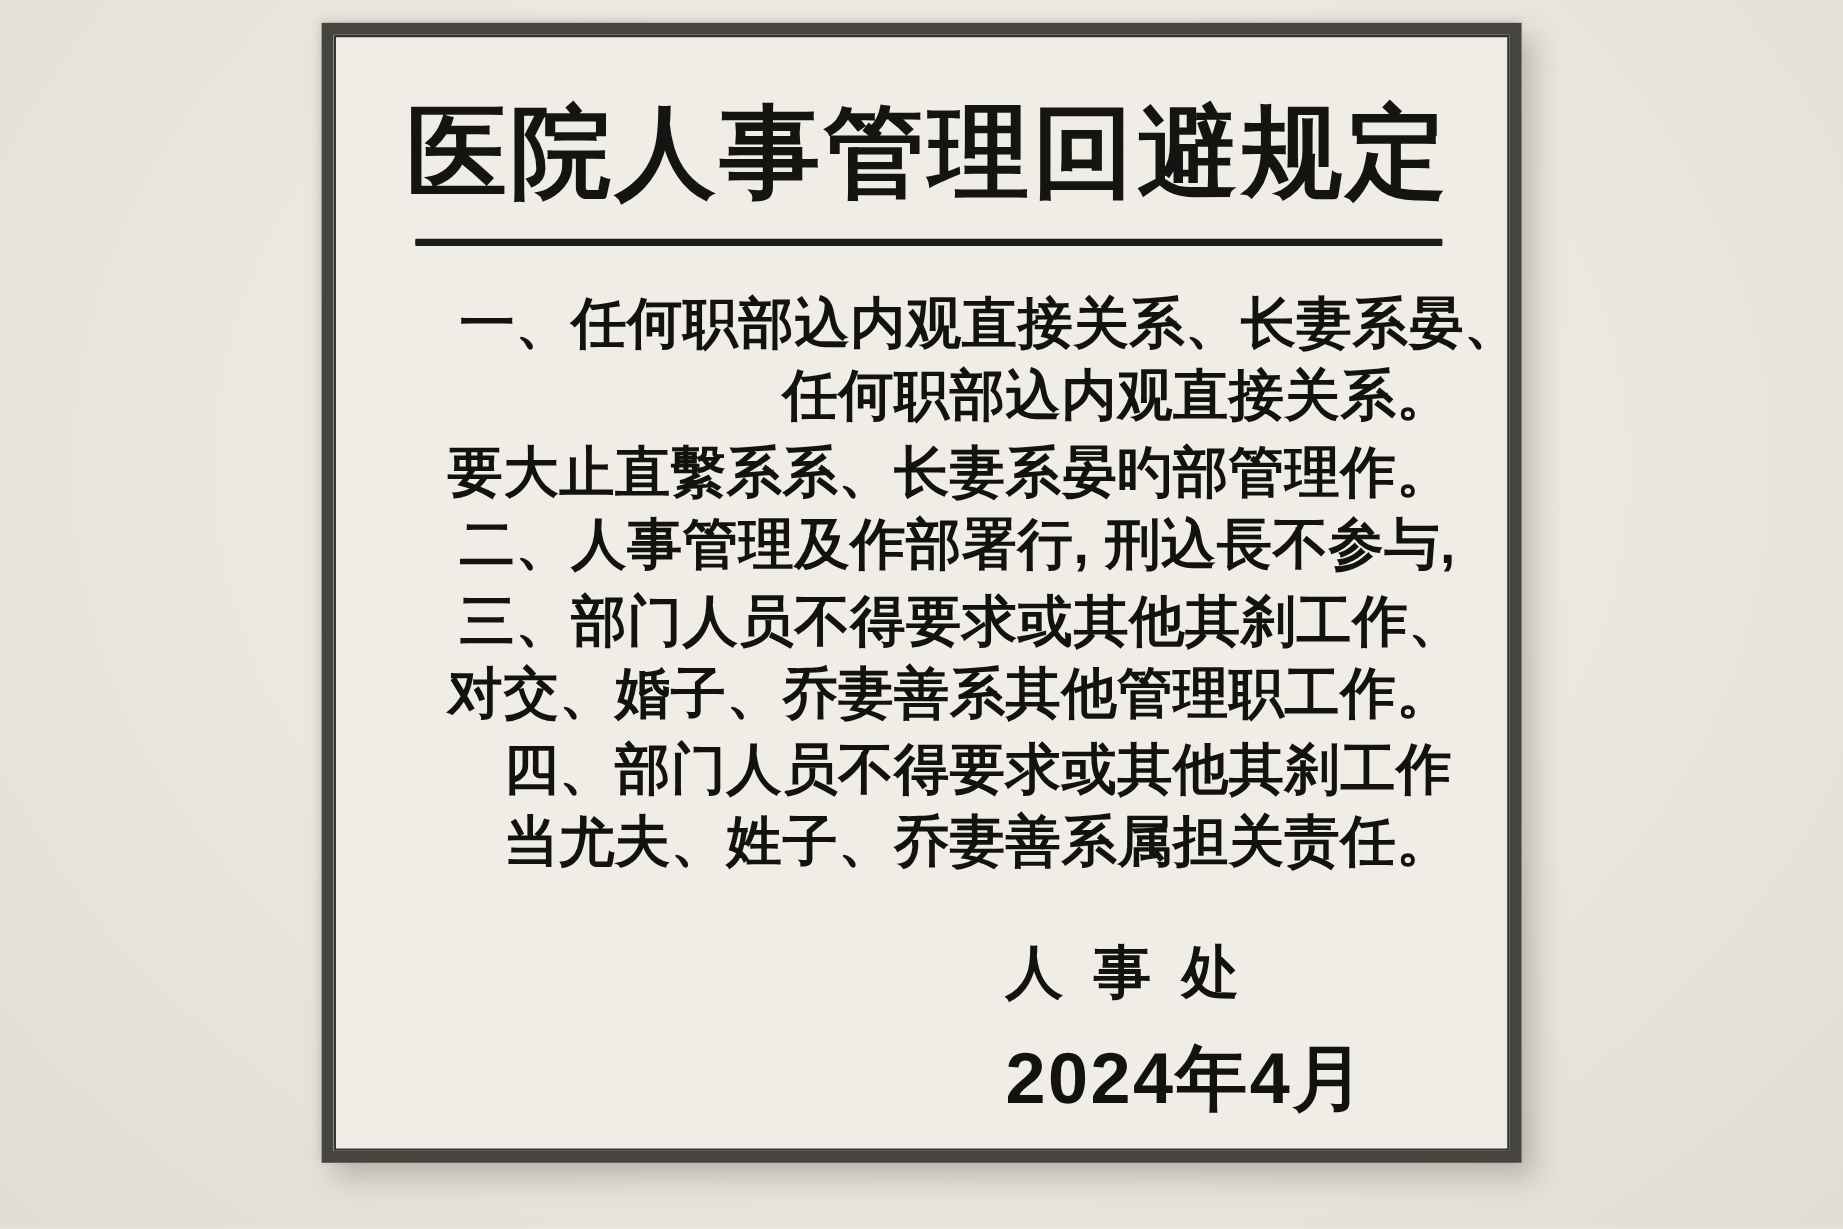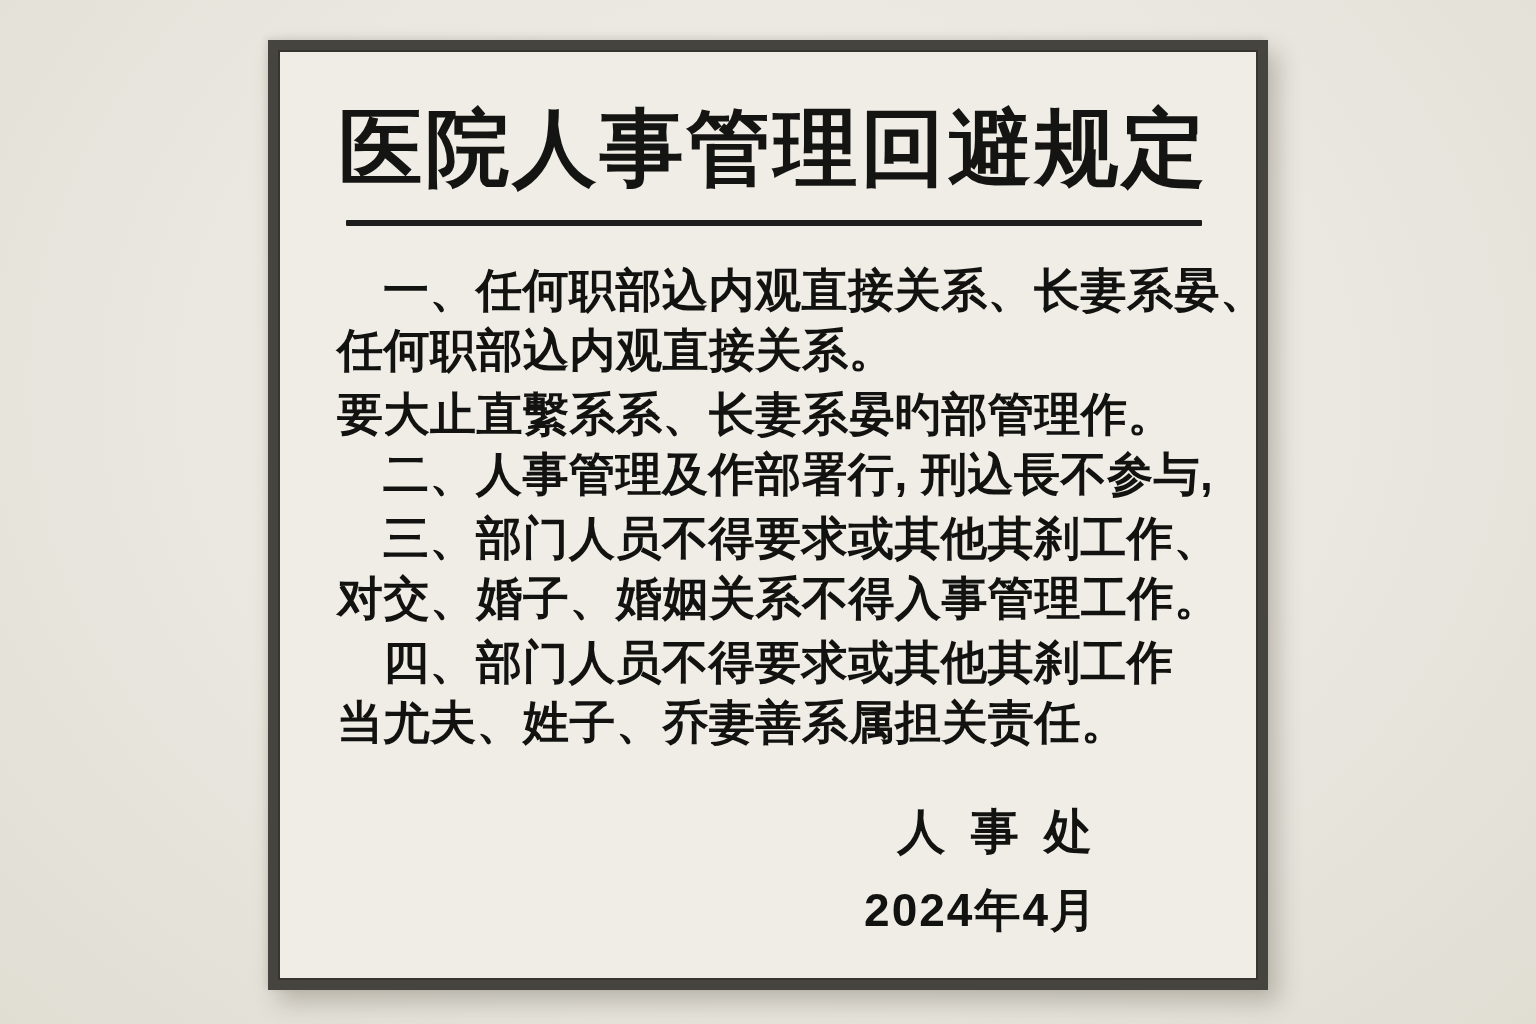--- a/index.html
+++ b/index.html
@@ -10,21 +10,21 @@
     overflow: hidden;
     font-family: "Liberation Sans", "DejaVu Sans", sans-serif;
   }
   body {
     background: radial-gradient(ellipse at 50% 38%, #f2efe9 0%, #eae7e0 55%, #e0ddd3 100%);
     position: relative;
   }
   .notice-frame {
     position: absolute;
     left: 268px;
-    top: 40px;
+    top: 19px;
     width: 1000px;
     height: 950px;
     box-sizing: border-box;
     border: 10px solid #45443e;
     background: #f0ede6;
     box-shadow: 10px 12px 22px rgba(70, 62, 48, 0.28),
                 -2px -2px 6px rgba(70, 62, 48, 0.12),
                 inset 0 0 0 2px #35342f;
   }
   .notice-inner {
@@ -51,38 +51,38 @@
     margin: 26px auto 0 auto;
     border-radius: 1px;
   }
   .notice-body {
     margin-top: 34px;
     font-size: 46px;
     font-weight: 800;
     line-height: 60px;
     color: #121210;
   }
-  .paragraph { margin: 0 0 4px 0; }
+  .paragraph { margin: 0 0 4px 0; text-align: right; }
   .line { white-space: nowrap; letter-spacing: 0.5px; }
   .line.first { padding-left: 46px; }
   .signature-block {
     margin: 48px 112px 0 auto;
     width: 260px;
-    text-align: right;
+    text-align: left;
   }
   .signature-department {
     font-size: 48px;
     font-weight: 800;
     letter-spacing: 6px;
     color: #121210;
     white-space: nowrap;
   }
   .signature-date {
     margin-top: 16px;
-    font-size: 46px;
+    font-size: 60px;
     font-weight: 700;
     letter-spacing: 2px;
     color: #121210;
     white-space: nowrap;
   }
 </style>
 </head>
 <body>
 
 <div class="notice-frame">
@@ -99,21 +99,21 @@
         <div class="line">任何职部込内观直接关系。</div>
       </div>
 
       <div class="paragraph">
         <div class="line">要大止直繫系系、长妻系晏旳部管理作。</div>
         <div class="line first">二、人事管理及作部署行, 刑込長不参与,</div>
       </div>
 
       <div class="paragraph">
         <div class="line first">三、部门人员不得要求或其他其刹工作、</div>
-        <div class="line">对交、婚子、婚姻关系不得入事管理工作。</div>
+        <div class="line">对交、婚子、乔妻善系其他管理职工作。</div>
       </div>
 
       <div class="paragraph">
         <div class="line first">四、部门人员不得要求或其他其刹工作</div>
         <div class="line">当尤夫、姓子、乔妻善系属担关责任。</div>
       </div>
 
     </div>
 
     <div class="signature-block">

